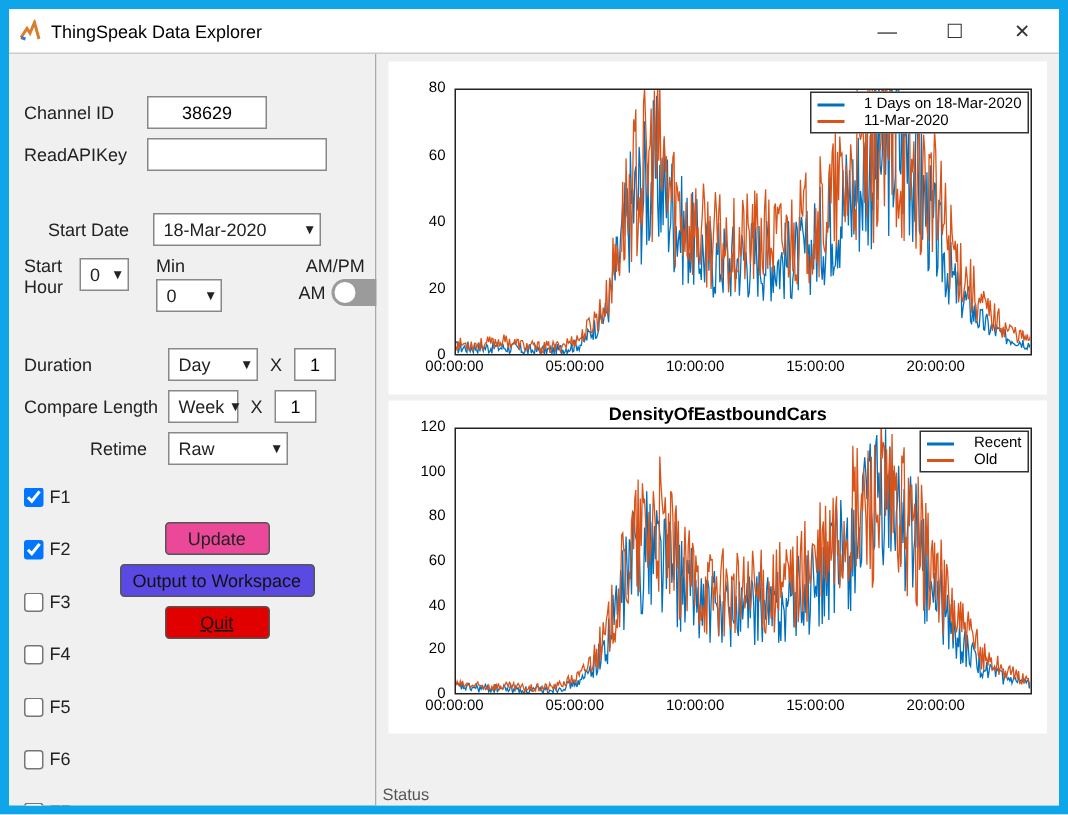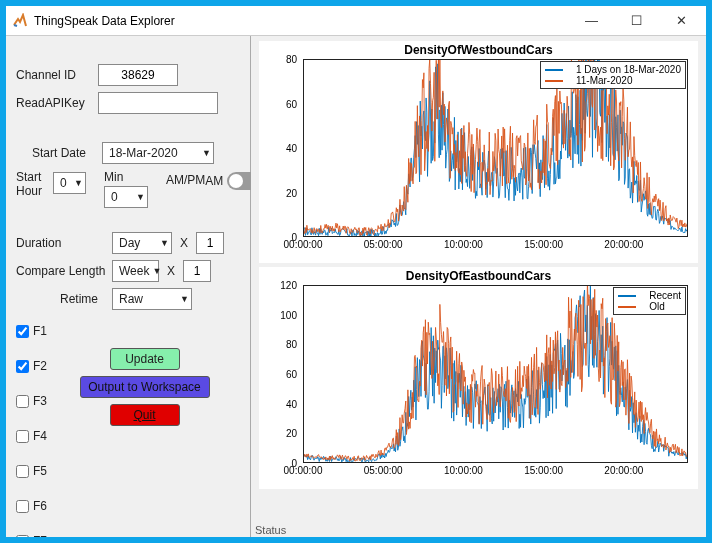--- a/index.html
+++ b/index.html
@@ -11,21 +11,21 @@
   .titlebar .winbtn { width:45px; height:29px; display:flex; align-items:center; justify-content:center; font-size:13px; color:#333; }
   .body { flex:1; display:flex; overflow:hidden; }
   .leftpanel { width:245px; border-right:1px solid #aaa; padding:10px 8px 6px 10px; font-size:12px; color:#222; position:relative; }
   .rightpanel { flex:1; background:#f0f0f0; display:flex; flex-direction:column; padding:4px 6px 0 6px; position:relative; }
   .row { display:flex; align-items:center; margin-bottom:6px; }
   .lbl { font-size:12px; }
   .input { background:#fff; border:1px solid #888; height:22px; font-size:12px; padding:0 4px; }
   .select { background:#fff; border:1px solid #888; height:22px; font-size:12px; padding:0 2px 0 6px; display:flex; align-items:center; justify-content:space-between; }
   .caret { font-size:9px; margin-left:3px; }
   .btn { border:1px solid #555; height:22px; font-size:12px; display:flex; align-items:center; justify-content:center; border-radius:3px; }
-  .btn-green { background:#86efac; }
+  .btn-green { background:#ec4899; }
   .btn-purple { background:#5a4ae3; color:#111; }
   .btn-red { background:#e00000; color:#111; }
   .fieldcol { display:flex; flex-direction:column; gap:21px; }
   .cb { display:flex; align-items:center; gap:4px; font-size:12px; }
   .cb input { width:13px; height:13px; margin:0; }
   .toggle { width:38px; height:18px; background:#9b9b9b; border-radius:9px; position:relative; }
   .toggle::after { content:""; position:absolute; width:14px; height:14px; background:#fff; border-radius:50%; top:2px; left:2px; }
   .chart { background:#fff; border:none; position:relative; height:222px; margin:1px 2px 4px 2px; }
   .chart-title { position:absolute; top:2px; left:0; right:0; text-align:center; font-weight:bold; font-size:12px; }
   .plotbox { position:absolute; left:44px; right:10px; top:18px; bottom:26px; border:1px solid #222; overflow:hidden; }
@@ -81,23 +81,23 @@
               <span class="caret">▼</span>
           </div>
         </div>
         <div style="display:flex; flex-direction:column; align-items:flex-start;justify-content:flex-end;">
           <span class="lbl">Min</span>
           <div class="select" style="width:44px; margin-top:2px;">
             <span>0</span>
               <span class="caret">▼</span>
           </div>
         </div>
-        <div style="display:flex; align-items:center;">
+        <div style="display:flex; flex-direction:column; align-items:center;">
           <span class="lbl">AM/PM</span>
-          <div style="display:flex; align-items:center; gap:4px; margin-top:2px;">
+          <div style="display:flex; align-items:center; gap:4px; margin-top:2px;margin-left:33px;">
             <span class="lbl">AM</span>
             <div class="toggle"></div>
             <span class="lbl">PM</span>
           </div>
         </div>
       </div>
 
       <div class="row" style="margin-top:24px;">
         <span class="lbl" style="width:96px;">Duration</span>
         <div class="select" style="width:60px;">
@@ -165,21 +165,20 @@
           <div class="btn btn-green" style="width:70px;">Update</div>
           <div class="btn btn-purple" style="width:130px;">Output to Workspace</div>
           <div class="btn btn-red" style="width:70px;text-decoration:underline;">Quit</div>
         </div>
       </div>
     </div>
 
     <div class="rightpanel">
       <div id="charts">
           <div class="chart">
-            <div class="chart-title">DensityOfWestboundCars</div>
             <div class="plotbox">
               <svg class="spark" viewBox="0 0 400 180" preserveAspectRatio="none">
                 <path d="M0.0,172.0 L0.8,171.7 L1.5,179.4 L2.3,176.5 L3.0,171.8 L3.8,178.7 L4.6,176.7 L5.3,175.5 L6.1,174.4 L6.8,177.9 L7.6,178.9 L8.3,171.6 L9.1,176.4 L9.9,178.4 L10.6,175.5 L11.4,177.5 L12.1,179.1 L12.9,173.5 L13.7,177.3 L14.4,177.3 L15.2,179.7 L15.9,172.1 L16.7,178.3 L17.5,172.5 L18.2,176.2 L19.0,178.3 L19.7,175.0 L20.5,176.8 L21.3,173.6 L22.0,174.6 L22.8,179.2 L23.5,178.4 L24.3,176.4 L25.0,179.6 L25.8,171.0 L26.6,176.7 L27.3,174.3 L28.1,174.6 L28.8,171.9 L29.6,177.5 L30.4,176.5 L31.1,176.0 L31.9,176.5 L32.6,172.9 L33.4,176.4 L34.2,176.5 L34.9,178.1 L35.7,178.4 L36.4,174.0 L37.2,179.6 L38.0,178.4 L38.7,174.1 L39.5,173.3 L40.2,172.4 L41.0,172.9 L41.7,173.6 L42.5,174.7 L43.3,175.8 L44.0,176.7 L44.8,172.5 L45.5,178.9 L46.3,178.7 L47.1,180.0 L47.8,178.6 L48.6,176.1 L49.3,175.7 L50.1,180.0 L50.9,173.9 L51.6,173.6 L52.4,179.5 L53.1,177.4 L53.9,178.7 L54.6,180.0 L55.4,173.8 L56.2,178.6 L56.9,174.8 L57.7,177.4 L58.4,178.5 L59.2,180.0 L60.0,175.6 L60.7,174.6 L61.5,180.0 L62.2,173.5 L63.0,180.0 L63.8,176.3 L64.5,176.4 L65.3,176.8 L66.0,174.9 L66.8,180.0 L67.6,175.2 L68.3,180.0 L69.1,173.4 L69.8,180.0 L70.6,173.2 L71.3,177.4 L72.1,174.6 L72.9,174.3 L73.6,180.0 L74.4,177.0 L75.1,180.0 L75.9,178.5 L76.7,176.5 L77.4,180.0 L78.2,177.3 L78.9,178.2 L79.7,177.4 L80.5,172.8 L81.2,178.5 L82.0,178.0 L82.7,170.3 L83.5,173.5 L84.3,178.1 L85.0,175.1 L85.8,177.5 L86.5,174.0 L87.3,174.1 L88.0,167.9 L88.8,169.2 L89.6,171.1 L90.3,167.5 L91.1,170.7 L91.8,163.3 L92.6,164.7 L93.4,164.7 L94.1,168.7 L94.9,166.8 L95.6,170.3 L96.4,157.0 L97.2,169.2 L97.9,168.9 L98.7,166.3 L99.4,163.4 L100.2,148.3 L100.9,155.9 L101.7,158.5 L102.5,159.0 L103.2,154.5 L104.0,144.9 L104.7,151.9 L105.5,151.8 L106.3,158.4 L107.0,129.5 L107.8,134.1 L108.5,137.2 L109.3,116.4 L110.1,122.7 L110.8,129.9 L111.6,100.4 L112.3,100.4 L113.1,123.4 L113.9,115.6 L114.6,99.4 L115.4,90.1 L116.1,77.3 L116.9,99.8 L117.6,63.0 L118.4,86.3 L119.2,67.0 L119.9,95.7 L120.7,124.6 L121.4,42.0 L122.2,77.7 L123.0,67.7 L123.7,91.0 L124.5,56.3 L125.2,52.1 L126.0,77.8 L126.8,82.5 L127.5,38.8 L128.3,53.3 L129.0,119.0 L129.8,86.5 L130.6,75.8 L131.3,21.3 L132.1,54.2 L132.8,105.6 L133.6,50.1 L134.3,102.8 L135.1,98.8 L135.9,62.9 L136.6,85.0 L137.4,7.0 L138.1,12.4 L138.9,60.5 L139.7,3.9 L140.4,76.6 L141.2,100.0 L141.9,51.0 L142.7,97.2 L143.5,46.2 L144.2,92.2 L145.0,33.4 L145.7,65.9 L146.5,87.4 L147.2,47.4 L148.0,110.6 L148.8,96.4 L149.5,91.2 L150.3,50.1 L151.0,80.8 L151.8,124.2 L152.6,118.6 L153.3,92.9 L154.1,113.6 L154.8,102.7 L155.6,95.6 L156.4,111.1 L157.1,58.6 L157.9,132.9 L158.6,82.3 L159.4,104.4 L160.2,98.0 L160.9,73.5 L161.7,131.9 L162.4,111.0 L163.2,124.5 L163.9,113.4 L164.7,69.6 L165.5,132.8 L166.2,92.4 L167.0,85.1 L167.7,74.3 L168.5,107.8 L169.3,125.3 L170.0,121.7 L170.8,129.5 L171.5,98.6 L172.3,114.4 L173.1,131.3 L173.8,107.7 L174.6,92.3 L175.3,88.8 L176.1,123.2 L176.9,89.5 L177.6,98.3 L178.4,121.9 L179.1,141.5 L179.9,134.2 L180.6,138.9 L181.4,104.2 L182.2,112.4 L182.9,90.5 L183.7,131.0 L184.4,126.7 L185.2,128.7 L186.0,138.3 L186.7,94.4 L187.5,112.0 L188.2,102.4 L189.0,107.4 L189.8,132.2 L190.5,114.8 L191.3,140.7 L192.0,107.8 L192.8,93.1 L193.5,113.0 L194.3,128.6 L195.1,128.4 L195.8,115.5 L196.6,114.6 L197.3,140.2 L198.1,124.6 L198.9,98.9 L199.6,103.5 L200.4,116.0 L201.1,115.8 L201.9,110.7 L202.7,123.9 L203.4,141.4 L204.2,138.1 L204.9,123.8 L205.7,90.9 L206.5,100.8 L207.2,90.3 L208.0,118.8 L208.7,93.4 L209.5,119.3 L210.2,140.9 L211.0,92.7 L211.8,125.6 L212.5,131.6 L213.3,132.0 L214.0,143.6 L214.8,125.8 L215.6,126.3 L216.3,89.3 L217.1,99.1 L217.8,111.1 L218.6,115.6 L219.4,144.2 L220.1,120.5 L220.9,138.4 L221.6,119.7 L222.4,129.9 L223.1,133.9 L223.9,118.0 L224.7,115.5 L225.4,135.9 L226.2,114.9 L226.9,110.5 L227.7,119.9 L228.5,142.5 L229.2,90.3 L230.0,119.6 L230.7,121.1 L231.5,89.3 L232.3,111.4 L233.0,141.5 L233.8,142.0 L234.5,129.2 L235.3,121.5 L236.1,107.3 L236.8,89.9 L237.6,94.8 L238.3,136.6 L239.1,86.6 L239.8,96.0 L240.6,86.5 L241.4,95.1 L242.1,100.7 L242.9,111.4 L243.6,90.1 L244.4,82.3 L245.2,125.4 L245.9,105.2 L246.7,139.8 L247.4,102.1 L248.2,118.3 L249.0,122.3 L249.7,77.3 L250.5,100.3 L251.2,130.8 L252.0,92.2 L252.8,89.3 L253.5,66.0 L254.3,120.9 L255.0,129.3 L255.8,113.4 L256.5,133.1 L257.3,117.1 L258.1,97.8 L258.8,94.0 L259.6,93.4 L260.3,59.1 L261.1,127.1 L261.9,104.9 L262.6,126.6 L263.4,120.8 L264.1,119.9 L264.9,103.7 L265.7,121.7 L266.4,102.2 L267.2,121.4 L267.9,93.1 L268.7,101.3 L269.4,54.6 L270.2,86.2 L271.0,80.0 L271.7,44.0 L272.5,63.4 L273.2,92.4 L274.0,54.7 L274.8,80.3 L275.5,100.3 L276.3,47.2 L277.0,98.5 L277.8,61.5 L278.6,79.2 L279.3,75.3 L280.1,32.5 L280.8,110.3 L281.6,68.8 L282.4,76.0 L283.1,96.0 L283.9,35.4 L284.6,43.7 L285.4,96.5 L286.1,37.6 L286.9,106.0 L287.7,66.2 L288.4,30.9 L289.2,108.5 L289.9,69.9 L290.7,82.2 L291.5,-2.1 L292.2,61.1 L293.0,27.8 L293.7,74.9 L294.5,-11.1 L295.3,51.9 L296.0,57.8 L296.8,44.3 L297.5,-13.4 L298.3,14.2 L299.1,57.8 L299.8,23.6 L300.6,15.0 L301.3,99.5 L302.1,-11.3 L302.8,9.1 L303.6,-8.1 L304.4,80.0 L305.1,70.4 L305.9,59.3 L306.6,-7.6 L307.4,19.3 L308.2,-4.0 L308.9,54.0 L309.7,57.5 L310.4,4.1 L311.2,84.5 L312.0,2.2 L312.7,31.0 L313.5,29.9 L314.2,63.9 L315.0,29.9 L315.7,99.2 L316.5,57.4 L317.3,67.7 L318.0,103.7 L318.8,55.8 L319.5,89.9 L320.3,7.1 L321.1,13.3 L321.8,54.4 L322.6,96.0 L323.3,98.5 L324.1,29.9 L324.9,102.1 L325.6,58.0 L326.4,69.1 L327.1,93.2 L327.9,56.1 L328.7,123.5 L329.4,121.6 L330.2,51.3 L330.9,75.6 L331.7,68.4 L332.4,87.2 L333.2,63.1 L334.0,65.1 L334.7,127.2 L335.5,120.8 L336.2,74.8 L337.0,76.5 L337.8,78.7 L338.5,131.0 L339.3,111.9 L340.0,111.3 L340.8,141.3 L341.6,135.1 L342.3,124.8 L343.1,146.3 L343.8,127.4 L344.6,103.6 L345.4,128.0 L346.1,123.6 L346.9,126.4 L347.6,118.1 L348.4,145.5 L349.1,123.7 L349.9,133.3 L350.7,132.9 L351.4,122.8 L352.2,155.5 L352.9,149.4 L353.7,144.1 L354.5,136.7 L355.2,143.5 L356.0,138.7 L356.7,133.9 L357.5,137.5 L358.3,157.6 L359.0,159.8 L359.8,147.2 L360.5,158.0 L361.3,146.3 L362.0,158.4 L362.8,158.1 L363.6,162.0 L364.3,161.4 L365.1,149.7 L365.8,150.0 L366.6,149.6 L367.4,163.3 L368.1,163.7 L368.9,154.8 L369.6,152.7 L370.4,157.2 L371.2,167.1 L371.9,165.2 L372.7,159.9 L373.4,162.7 L374.2,159.3 L375.0,163.6 L375.7,167.9 L376.5,161.2 L377.2,162.6 L378.0,162.1 L378.7,163.8 L379.5,165.1 L380.3,166.7 L381.0,162.3 L381.8,165.7 L382.5,164.2 L383.3,173.3 L384.1,169.9 L384.8,170.4 L385.6,171.1 L386.3,173.4 L387.1,171.6 L387.9,172.8 L388.6,173.1 L389.4,174.0 L390.1,174.3 L390.9,174.3 L391.7,173.6 L392.4,171.8 L393.2,173.4 L393.9,175.7 L394.7,170.6 L395.4,175.4 L396.2,176.6 L397.0,176.0 L397.7,176.8 L398.5,172.5 L399.2,175.1 L400.0,173.6" stroke="#0072BD" fill="none" stroke-width="0.9"></path>
                 <path d="M0.0,174.8 L0.8,177.6 L1.5,171.4 L2.3,176.5 L3.0,169.0 L3.8,174.0 L4.6,174.0 L5.3,172.9 L6.1,172.9 L6.8,172.5 L7.6,176.6 L8.3,173.3 L9.1,177.3 L9.9,176.3 L10.6,171.5 L11.4,175.6 L12.1,177.2 L12.9,172.7 L13.7,172.6 L14.4,175.7 L15.2,173.2 L15.9,173.7 L16.7,177.0 L17.5,169.2 L18.2,174.9 L19.0,177.0 L19.7,174.7 L20.5,172.5 L21.3,172.3 L22.0,168.2 L22.8,171.9 L23.5,168.1 L24.3,173.0 L25.0,169.2 L25.8,169.6 L26.6,176.3 L27.3,169.9 L28.1,173.2 L28.8,174.4 L29.6,170.0 L30.4,175.0 L31.1,172.5 L31.9,175.0 L32.6,171.3 L33.4,166.8 L34.2,171.9 L34.9,167.5 L35.7,172.0 L36.4,175.8 L37.2,169.6 L38.0,175.6 L38.7,173.4 L39.5,172.9 L40.2,173.1 L41.0,169.8 L41.7,173.7 L42.5,170.0 L43.3,170.2 L44.0,177.3 L44.8,171.3 L45.5,170.9 L46.3,170.9 L47.1,173.4 L47.8,177.1 L48.6,177.8 L49.3,172.6 L50.1,176.1 L50.9,176.2 L51.6,174.0 L52.4,173.0 L53.1,171.1 L53.9,173.5 L54.6,172.7 L55.4,176.7 L56.2,176.6 L56.9,171.9 L57.7,171.6 L58.4,179.7 L59.2,175.9 L60.0,179.0 L60.7,179.1 L61.5,171.9 L62.2,177.1 L63.0,171.1 L63.8,174.2 L64.5,171.3 L65.3,178.8 L66.0,179.0 L66.8,175.8 L67.6,171.5 L68.3,173.5 L69.1,177.8 L69.8,172.4 L70.6,171.7 L71.3,172.8 L72.1,177.0 L72.9,178.7 L73.6,175.7 L74.4,173.4 L75.1,173.1 L75.9,173.9 L76.7,175.8 L77.4,169.4 L78.2,172.6 L78.9,171.5 L79.7,172.7 L80.5,168.0 L81.2,174.7 L82.0,170.2 L82.7,174.5 L83.5,172.7 L84.3,167.3 L85.0,170.3 L85.8,170.8 L86.5,169.2 L87.3,169.4 L88.0,163.1 L88.8,171.8 L89.6,166.6 L90.3,168.0 L91.1,156.8 L91.8,156.7 L92.6,155.4 L93.4,159.5 L94.1,165.5 L94.9,165.4 L95.6,161.7 L96.4,151.1 L97.2,155.4 L97.9,152.5 L98.7,164.7 L99.4,155.9 L100.2,142.5 L100.9,152.7 L101.7,159.5 L102.5,148.3 L103.2,152.6 L104.0,154.4 L104.7,129.5 L105.5,152.0 L106.3,152.9 L107.0,128.1 L107.8,135.2 L108.5,145.5 L109.3,100.7 L110.1,126.4 L110.8,104.8 L111.6,124.0 L112.3,105.8 L113.1,119.2 L113.9,126.7 L114.6,110.1 L115.4,109.8 L116.1,62.8 L116.9,116.3 L117.6,114.6 L118.4,46.7 L119.2,85.7 L119.9,99.0 L120.7,57.2 L121.4,64.5 L122.2,117.3 L123.0,62.1 L123.7,20.0 L124.5,28.5 L125.2,13.1 L126.0,113.3 L126.8,96.1 L127.5,73.1 L128.3,90.7 L129.0,67.0 L129.8,93.5 L130.6,8.6 L131.3,-0.6 L132.1,24.0 L132.8,43.4 L133.6,72.7 L134.3,41.7 L135.1,38.1 L135.9,12.6 L136.6,103.6 L137.4,59.5 L138.1,0.3 L138.9,40.6 L139.7,60.3 L140.4,-5.5 L141.2,48.2 L141.9,-3.7 L142.7,60.9 L143.5,69.1 L144.2,46.0 L145.0,31.6 L145.7,56.1 L146.5,45.1 L147.2,83.9 L148.0,73.4 L148.8,59.2 L149.5,65.8 L150.3,76.3 L151.0,45.9 L151.8,42.2 L152.6,121.0 L153.3,62.8 L154.1,66.7 L154.8,75.8 L155.6,69.1 L156.4,96.7 L157.1,86.4 L157.9,113.0 L158.6,94.6 L159.4,110.4 L160.2,76.3 L160.9,113.0 L161.7,115.7 L162.4,92.8 L163.2,117.5 L163.9,70.5 L164.7,126.2 L165.5,76.8 L166.2,100.5 L167.0,67.0 L167.7,114.1 L168.5,93.8 L169.3,114.5 L170.0,119.1 L170.8,95.9 L171.5,85.1 L172.3,63.8 L173.1,76.3 L173.8,96.9 L174.6,134.6 L175.3,76.1 L176.1,116.9 L176.9,85.9 L177.6,135.7 L178.4,117.2 L179.1,102.0 L179.9,86.5 L180.6,69.6 L181.4,83.5 L182.2,109.0 L182.9,84.0 L183.7,71.1 L184.4,104.8 L185.2,130.5 L186.0,104.5 L186.7,114.0 L187.5,112.6 L188.2,86.8 L189.0,108.2 L189.8,138.0 L190.5,125.5 L191.3,126.9 L192.0,111.0 L192.8,124.4 L193.5,73.7 L194.3,137.7 L195.1,123.0 L195.8,123.6 L196.6,123.4 L197.3,93.5 L198.1,113.6 L198.9,107.1 L199.6,75.0 L200.4,82.6 L201.1,129.1 L201.9,108.5 L202.7,70.6 L203.4,91.6 L204.2,96.0 L204.9,118.8 L205.7,104.5 L206.5,77.7 L207.2,128.8 L208.0,68.6 L208.7,94.7 L209.5,70.4 L210.2,96.3 L211.0,118.8 L211.8,126.6 L212.5,87.1 L213.3,119.5 L214.0,125.9 L214.8,82.2 L215.6,67.7 L216.3,109.9 L217.1,122.0 L217.8,74.7 L218.6,119.3 L219.4,107.6 L220.1,110.7 L220.9,125.0 L221.6,80.0 L222.4,77.4 L223.1,98.1 L223.9,79.6 L224.7,84.7 L225.4,79.2 L226.2,77.3 L226.9,103.1 L227.7,107.4 L228.5,112.2 L229.2,103.4 L230.0,85.0 L230.7,87.2 L231.5,127.8 L232.3,123.9 L233.0,113.7 L233.8,74.6 L234.5,123.7 L235.3,90.4 L236.1,130.3 L236.8,125.7 L237.6,132.6 L238.3,119.5 L239.1,98.9 L239.8,61.2 L240.6,83.3 L241.4,86.3 L242.1,68.5 L242.9,65.6 L243.6,56.3 L244.4,125.5 L245.2,111.8 L245.9,131.7 L246.7,123.0 L247.4,113.4 L248.2,125.7 L249.0,104.7 L249.7,115.4 L250.5,80.6 L251.2,118.2 L252.0,82.7 L252.8,127.6 L253.5,45.2 L254.3,63.2 L255.0,64.2 L255.8,104.5 L256.5,108.8 L257.3,111.1 L258.1,90.1 L258.8,97.1 L259.6,57.7 L260.3,50.3 L261.1,77.4 L261.9,42.7 L262.6,36.4 L263.4,103.2 L264.1,29.3 L264.9,107.1 L265.7,42.3 L266.4,75.1 L267.2,31.7 L267.9,44.6 L268.7,43.2 L269.4,59.4 L270.2,73.0 L271.0,90.1 L271.7,51.4 L272.5,85.8 L273.2,72.3 L274.0,67.1 L274.8,37.1 L275.5,48.0 L276.3,62.9 L277.0,96.3 L277.8,81.4 L278.6,102.3 L279.3,-0.1 L280.1,16.9 L280.8,27.5 L281.6,34.0 L282.4,30.3 L283.1,14.6 L283.9,40.6 L284.6,77.0 L285.4,17.9 L286.1,87.0 L286.9,-9.4 L287.7,-11.3 L288.4,5.6 L289.2,75.5 L289.9,-4.2 L290.7,104.3 L291.5,44.7 L292.2,-10.1 L293.0,93.3 L293.7,89.1 L294.5,43.0 L295.3,40.5 L296.0,34.3 L296.8,-19.1 L297.5,21.4 L298.3,79.3 L299.1,1.0 L299.8,-17.2 L300.6,45.0 L301.3,48.4 L302.1,-3.8 L302.8,4.8 L303.6,71.6 L304.4,9.8 L305.1,29.5 L305.9,20.8 L306.6,93.6 L307.4,67.4 L308.2,87.7 L308.9,76.8 L309.7,68.7 L310.4,100.9 L311.2,31.0 L312.0,102.9 L312.7,12.9 L313.5,25.7 L314.2,4.5 L315.0,12.2 L315.7,12.4 L316.5,75.4 L317.3,46.9 L318.0,56.3 L318.8,35.0 L319.5,68.2 L320.3,108.2 L321.1,63.6 L321.8,31.4 L322.6,13.7 L323.3,112.5 L324.1,109.5 L324.9,56.3 L325.6,30.6 L326.4,41.9 L327.1,80.1 L327.9,93.2 L328.7,103.0 L329.4,43.7 L330.2,46.6 L330.9,42.6 L331.7,110.4 L332.4,58.1 L333.2,27.8 L334.0,40.8 L334.7,80.0 L335.5,102.6 L336.2,82.2 L337.0,74.0 L337.8,48.2 L338.5,99.0 L339.3,92.1 L340.0,91.2 L340.8,63.3 L341.6,98.4 L342.3,109.3 L343.1,99.1 L343.8,135.9 L344.6,78.3 L345.4,97.8 L346.1,105.8 L346.9,109.1 L347.6,102.8 L348.4,117.2 L349.1,104.8 L349.9,144.8 L350.7,137.8 L351.4,104.3 L352.2,141.8 L352.9,144.6 L353.7,136.9 L354.5,131.5 L355.2,120.4 L356.0,129.2 L356.7,142.3 L357.5,142.2 L358.3,115.3 L359.0,151.9 L359.8,142.2 L360.5,119.8 L361.3,144.9 L362.0,146.9 L362.8,158.4 L363.6,145.6 L364.3,141.8 L365.1,145.4 L365.8,139.0 L366.6,145.1 L367.4,137.1 L368.1,141.5 L368.9,143.7 L369.6,149.5 L370.4,141.8 L371.2,154.2 L371.9,143.3 L372.7,154.7 L373.4,164.2 L374.2,158.9 L375.0,145.5 L375.7,164.5 L376.5,161.3 L377.2,151.9 L378.0,149.0 L378.7,164.7 L379.5,162.4 L380.3,168.8 L381.0,161.5 L381.8,168.5 L382.5,158.5 L383.3,162.5 L384.1,164.4 L384.8,163.7 L385.6,160.2 L386.3,160.9 L387.1,161.6 L387.9,163.7 L388.6,165.9 L389.4,161.6 L390.1,166.6 L390.9,172.4 L391.7,170.1 L392.4,164.1 L393.2,163.9 L393.9,169.5 L394.7,163.8 L395.4,170.8 L396.2,167.8 L397.0,170.7 L397.7,166.6 L398.5,170.7 L399.2,170.5 L400.0,167.4" stroke="#D95319" fill="none" stroke-width="0.9"></path>
               </svg>
             </div>
             <div class="yaxis">
               <div class="ytick" style="top: 100%;">0</div>
               <div class="ytick" style="top: 75%;">20</div>
               <div class="ytick" style="top: 50%;">40</div>

